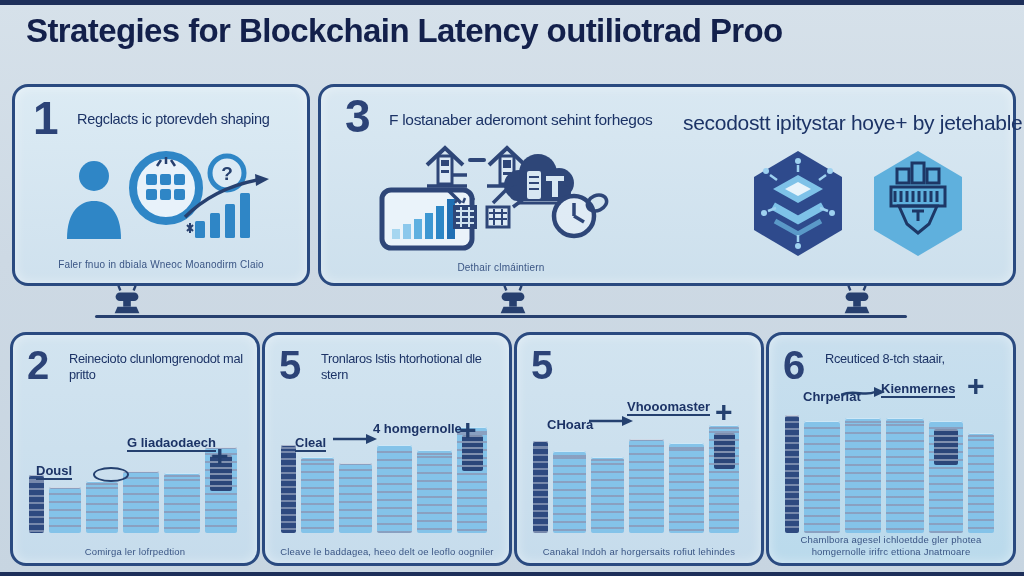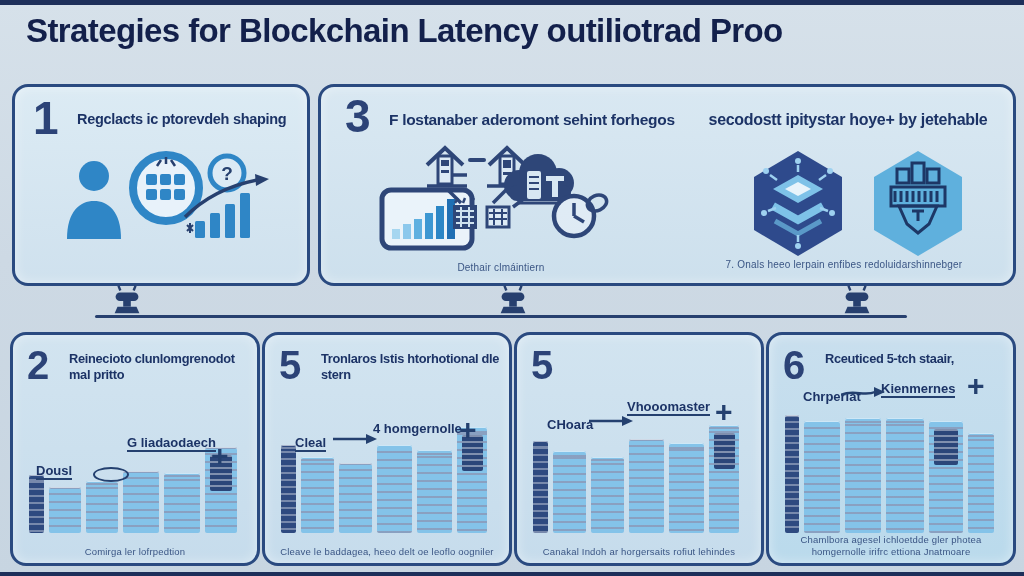--- a/index.html
+++ b/index.html
@@ -21,24 +21,24 @@
   .panel.pb1{left:10px;}
   .panel.pb2{left:262px;}
   .panel.pb3{left:514px;}
   .panel.pb4{left:766px;background:linear-gradient(180deg,#c9dfee,#badaec);}
 
   .num{position:absolute;font-weight:800;color:#2c4377;line-height:1;}
   .panel.topA .num{left:18px;top:8px;font-size:46px;}
   .panel.topB .num{left:24px;top:6px;font-size:46px;}
   .panel.bottom .num{left:14px;top:10px;font-size:40px;}
 
-  .phead{position:absolute;font-weight:700;color:#1c3366;}
+  .phead{position:absolute;font-weight:400;color:#1c3366;}
   .panel.topA .phead{left:62px;top:24px;font-size:14.5px;white-space:nowrap;letter-spacing:-0.3px;}
   .topB .phead.lh{left:68px;top:24px;font-size:15.5px;white-space:nowrap;letter-spacing:-0.3px;}
-  .topB .phead.rh{left:362px;top:24px;width:330px;font-size:16px;text-align:center;white-space:nowrap;letter-spacing:-0.3px;}
+  .topB .phead.rh{left:362px;top:24px;width:330px;font-size:21px;text-align:center;white-space:nowrap;letter-spacing:-0.3px;}
   .panel.bottom .phead{left:56px;top:16px;width:184px;font-size:12.8px;line-height:1.25;letter-spacing:-0.3px;}
 
   .caption{position:absolute;font-size:10px;color:#3a5584;text-align:center;
     filter:blur(.3px);letter-spacing:.2px;}
   .topA .caption{left:10px;right:10px;bottom:13px;}
   .topB .caption.lc{left:30px;width:300px;bottom:10px;}
   .topB .caption.rc{left:368px;width:310px;bottom:13px;}
   .panel.bottom .caption{left:8px;right:8px;bottom:5px;font-size:9.5px;line-height:1.25;}
 
   .icon{position:absolute;}
@@ -125,20 +125,21 @@
         <rect x="12" y="48" width="10" height="17" rx="1.5"></rect>
         <rect x="27" y="40" width="10" height="25" rx="1.5"></rect>
         <rect x="42" y="31" width="10" height="34" rx="1.5"></rect>
         <rect x="57" y="20" width="10" height="45" rx="1.5"></rect>
       </g>
       <path d="M2 44 C22 24 48 12 74 7" stroke="#27406f" stroke-width="3.5" fill="none"></path>
       <polygon points="72,1 86,6 73,13" fill="#27406f"></polygon>
       <path d="M4 52 l6 6 M10 52 l-6 6 M7 50 v10" stroke="#27406f" stroke-width="2"></path>
     </svg>
 
+    <div class="caption">Faler fnuo in dbiala Wneoc Moanodirm Claio</div>
   </section>
 
   <section class="panel topB">
     <span class="num">3</span>
     <div class="phead lh">F lostanaber aderomont sehint forhegos</div>
     <div class="phead rh">secodostt ipitystar hoye+ by jetehable</div>
 
     <svg class="icon" style="left:58px;top:100px;" width="96" height="64" viewBox="0 0 96 64">
       <rect x="3" y="3" width="90" height="58" rx="9" fill="#eaf3fa" stroke="#2e4678" stroke-width="5"></rect>
       <g>
@@ -233,21 +234,20 @@
         <rect x="27" y="20" width="12" height="14"></rect>
         <rect x="42" y="14" width="12" height="20"></rect>
         <rect x="57" y="20" width="12" height="14"></rect>
         <rect x="21" y="38" width="54" height="19"></rect>
         <path d="M25 42 v11 M31 42 v11 M37 42 v11 M43 42 v11 M49 42 v11 M55 42 v11 M61 42 v11 M67 42 v11"></path>
         <path d="M29 57 L67 57 L59 75 L48 84 L37 75 Z"></path>
         <path d="M42 62 h12 M48 62 v10"></path>
       </g>
     </svg>
 
-    <div class="caption rc">7. Onals heeo lerpain enfibes redoluidarshinnebger</div>
   </section>
 
   <div class="divider-line"></div>
   <svg class="podium d1" viewBox="0 0 40 32">
     <g fill="#27406f">
         <rect x="8" y="8" width="24" height="9" rx="4.5"></rect>
         <rect x="16" y="16" width="8" height="7"></rect>
         <path d="M10 23 h20 l3 7 h-26 z"></path>
       </g>
     <path d="M13 6 l-2 -5 M27 6 l2 -5" stroke="#27406f" stroke-width="2.5"></path>
@@ -333,21 +333,21 @@
           <path d="M0 6 H34" stroke="#24406f" stroke-width="2.5"></path>
           <polygon points="33,1 44,6 33,11" fill="#24406f"></polygon>
         </svg>
     </span>
     <span class="plus">+</span>
     <div class="caption">Canakal Indoh ar horgersaits rofiut lehindes</div>
   </section>
 
   <section class="panel bottom pb4">
     <span class="num">6</span>
-    <div class="phead">Rceuticed 5-tch staair,</div>
+    <div class="phead">Rceuticed 8-tch staair,</div>
     <div class="chart">
         <div class="bar dark" style="width: 14px; height: 118px;"></div>
         <div class="bar" style="width: 36px; height: 112px;"></div>
         <div class="bar" style="width: 36px; height: 115px;"></div>
         <div class="bar" style="width: 38px; height: 115px;"></div>
         <div class="bar" style="width: 34px; height: 112px;">
           <div class="inset-box"></div>
         </div>
         <div class="bar" style="width: 26px; height: 100px;"></div>
       </div>

